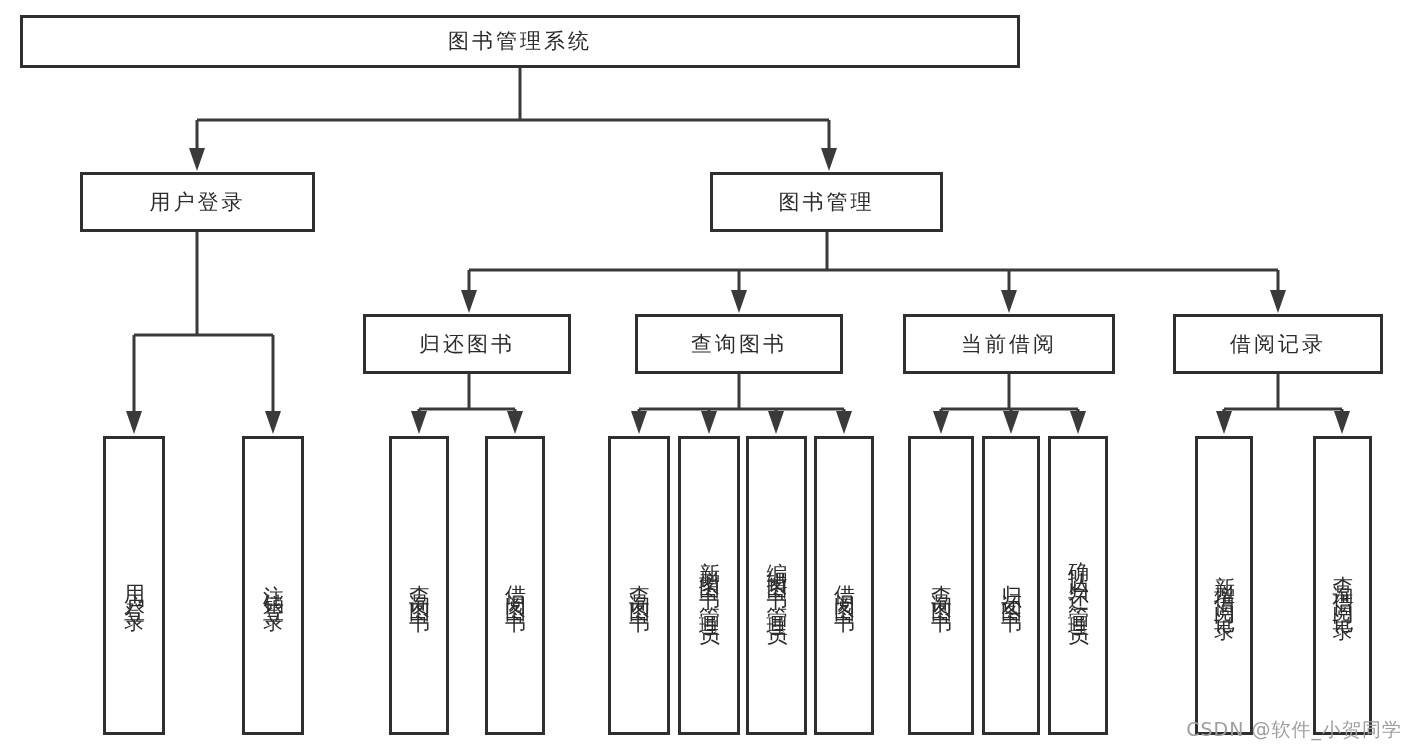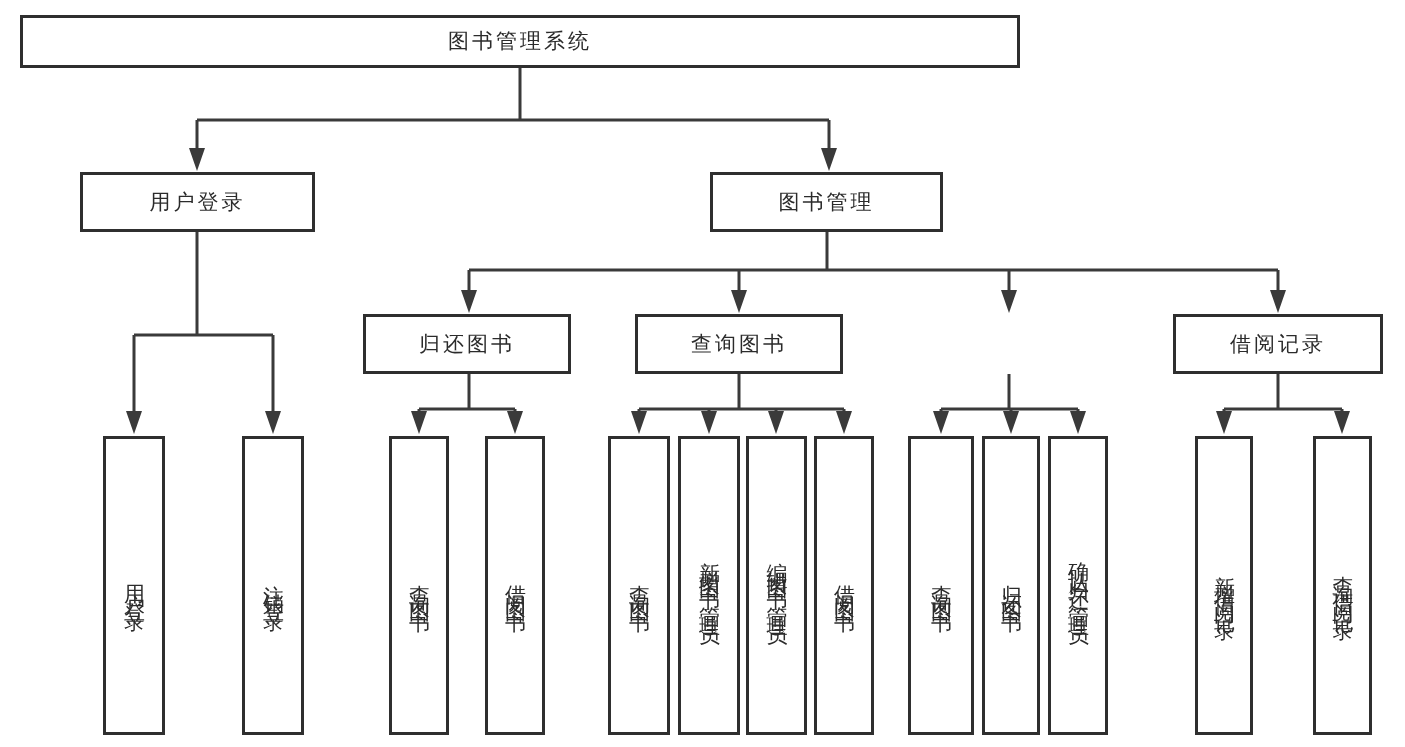--- a/index.html
+++ b/index.html
@@ -95,20 +95,23 @@
   <div class="node h" style="left:710px;top:172px;width:233px;height:60px">
     <span class="lbl">图书管理</span>
   </div>
 
   <div class="node h" style="left:363px;top:314px;width:208px;height:60px">
     <span class="lbl">归还图书</span>
   </div>
   <div class="node h" style="left:635px;top:314px;width:208px;height:60px">
     <span class="lbl">查询图书</span>
   </div>
+  <div class="node h" style="left:903px;top:314px;width:212px;height:60px">
+    <span class="lbl">当前借阅</span>
+  </div>
   <div class="node h" style="left:1173px;top:314px;width:210px;height:60px">
     <span class="lbl">借阅记录</span>
   </div>
 
   <div class="node v" style="left:103px;top:436px;width:62px;height:299px">
     <span class="lbl">用户登录</span>
   </div>
   <div class="node v" style="left:242px;top:436px;width:62px;height:299px">
     <span class="lbl">注销登录</span>
   </div>
@@ -143,14 +146,15 @@
     <span class="lbl">确认归还（管理员）</span>
   </div>
 
   <div class="node v" style="left:1195px;top:436px;width:58px;height:299px">
     <span class="lbl">新增借阅记录</span>
   </div>
   <div class="node v" style="left:1313px;top:436px;width:59px;height:299px">
     <span class="lbl">查询借阅记录</span>
   </div>
 
+  <div class="watermark">CSDN @软件_小贺同学</div>
 
 </div>
 
 </body></html>

